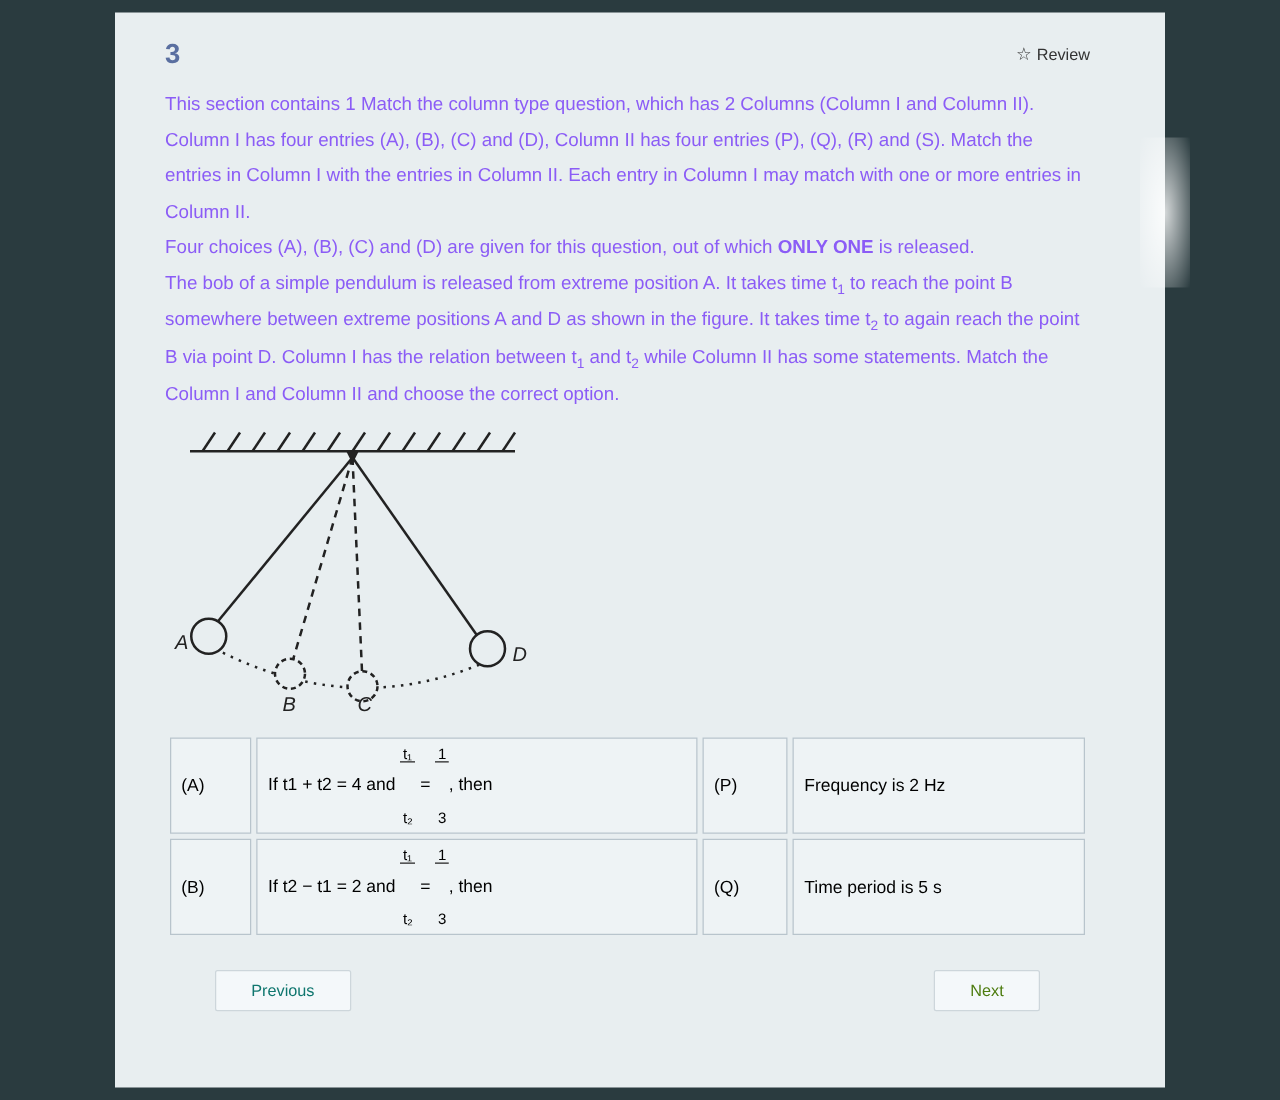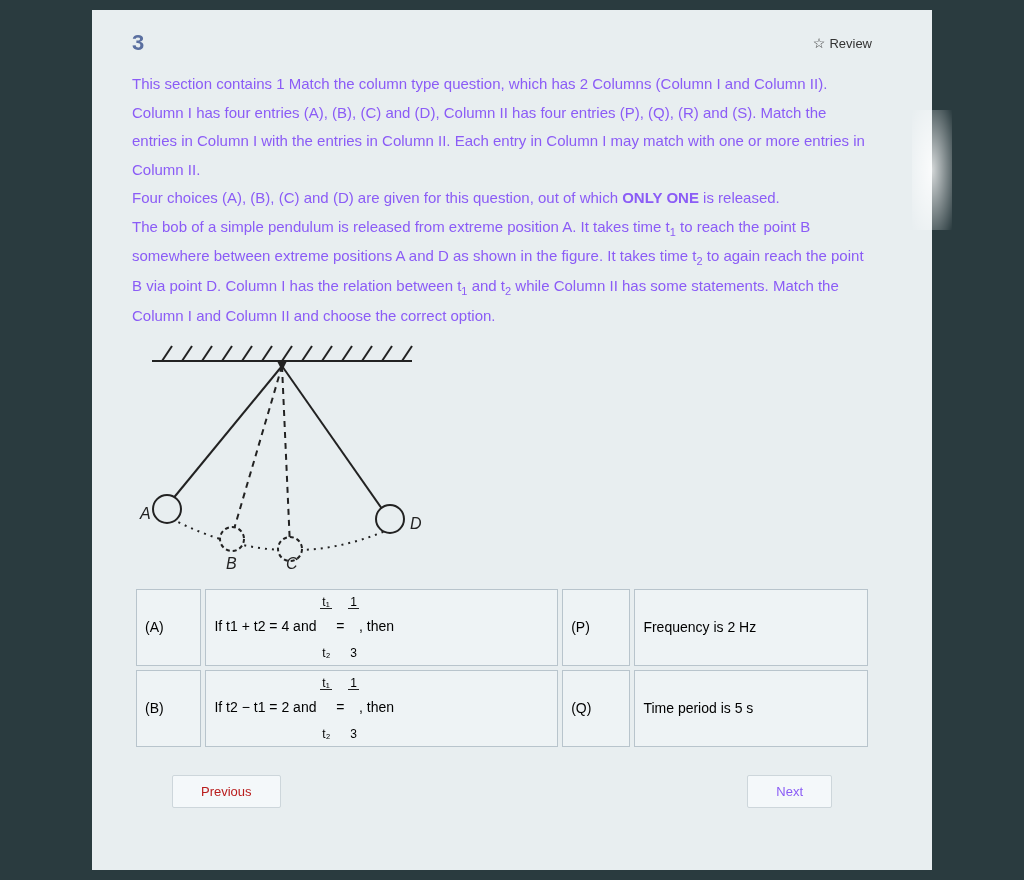--- a/index.html
+++ b/index.html
@@ -93,26 +93,26 @@
     }
     .nav-row {
       display: flex;
       justify-content: space-between;
       margin-top: 24px;
       padding: 0 40px;
     }
     .nav-btn {
       background: #f4f8fa;
       border: 1px solid #cdd6db;
-      color: #b91c1c;
+      color: #0f766e;
       padding: 8px 28px;
       font-size: 13px;
       border-radius: 2px;
     }
-    .nav-btn.next { color: #8b5cf6; }
+    .nav-btn.next { color: #4d7c0f; }
     .glare {
       position: absolute;
       right: -20px;
       top: 100px;
       width: 40px;
       height: 120px;
       background: radial-gradient(ellipse, rgba(255,255,255,0.8), rgba(255,255,255,0));
       pointer-events: none;
     }
   </style>

